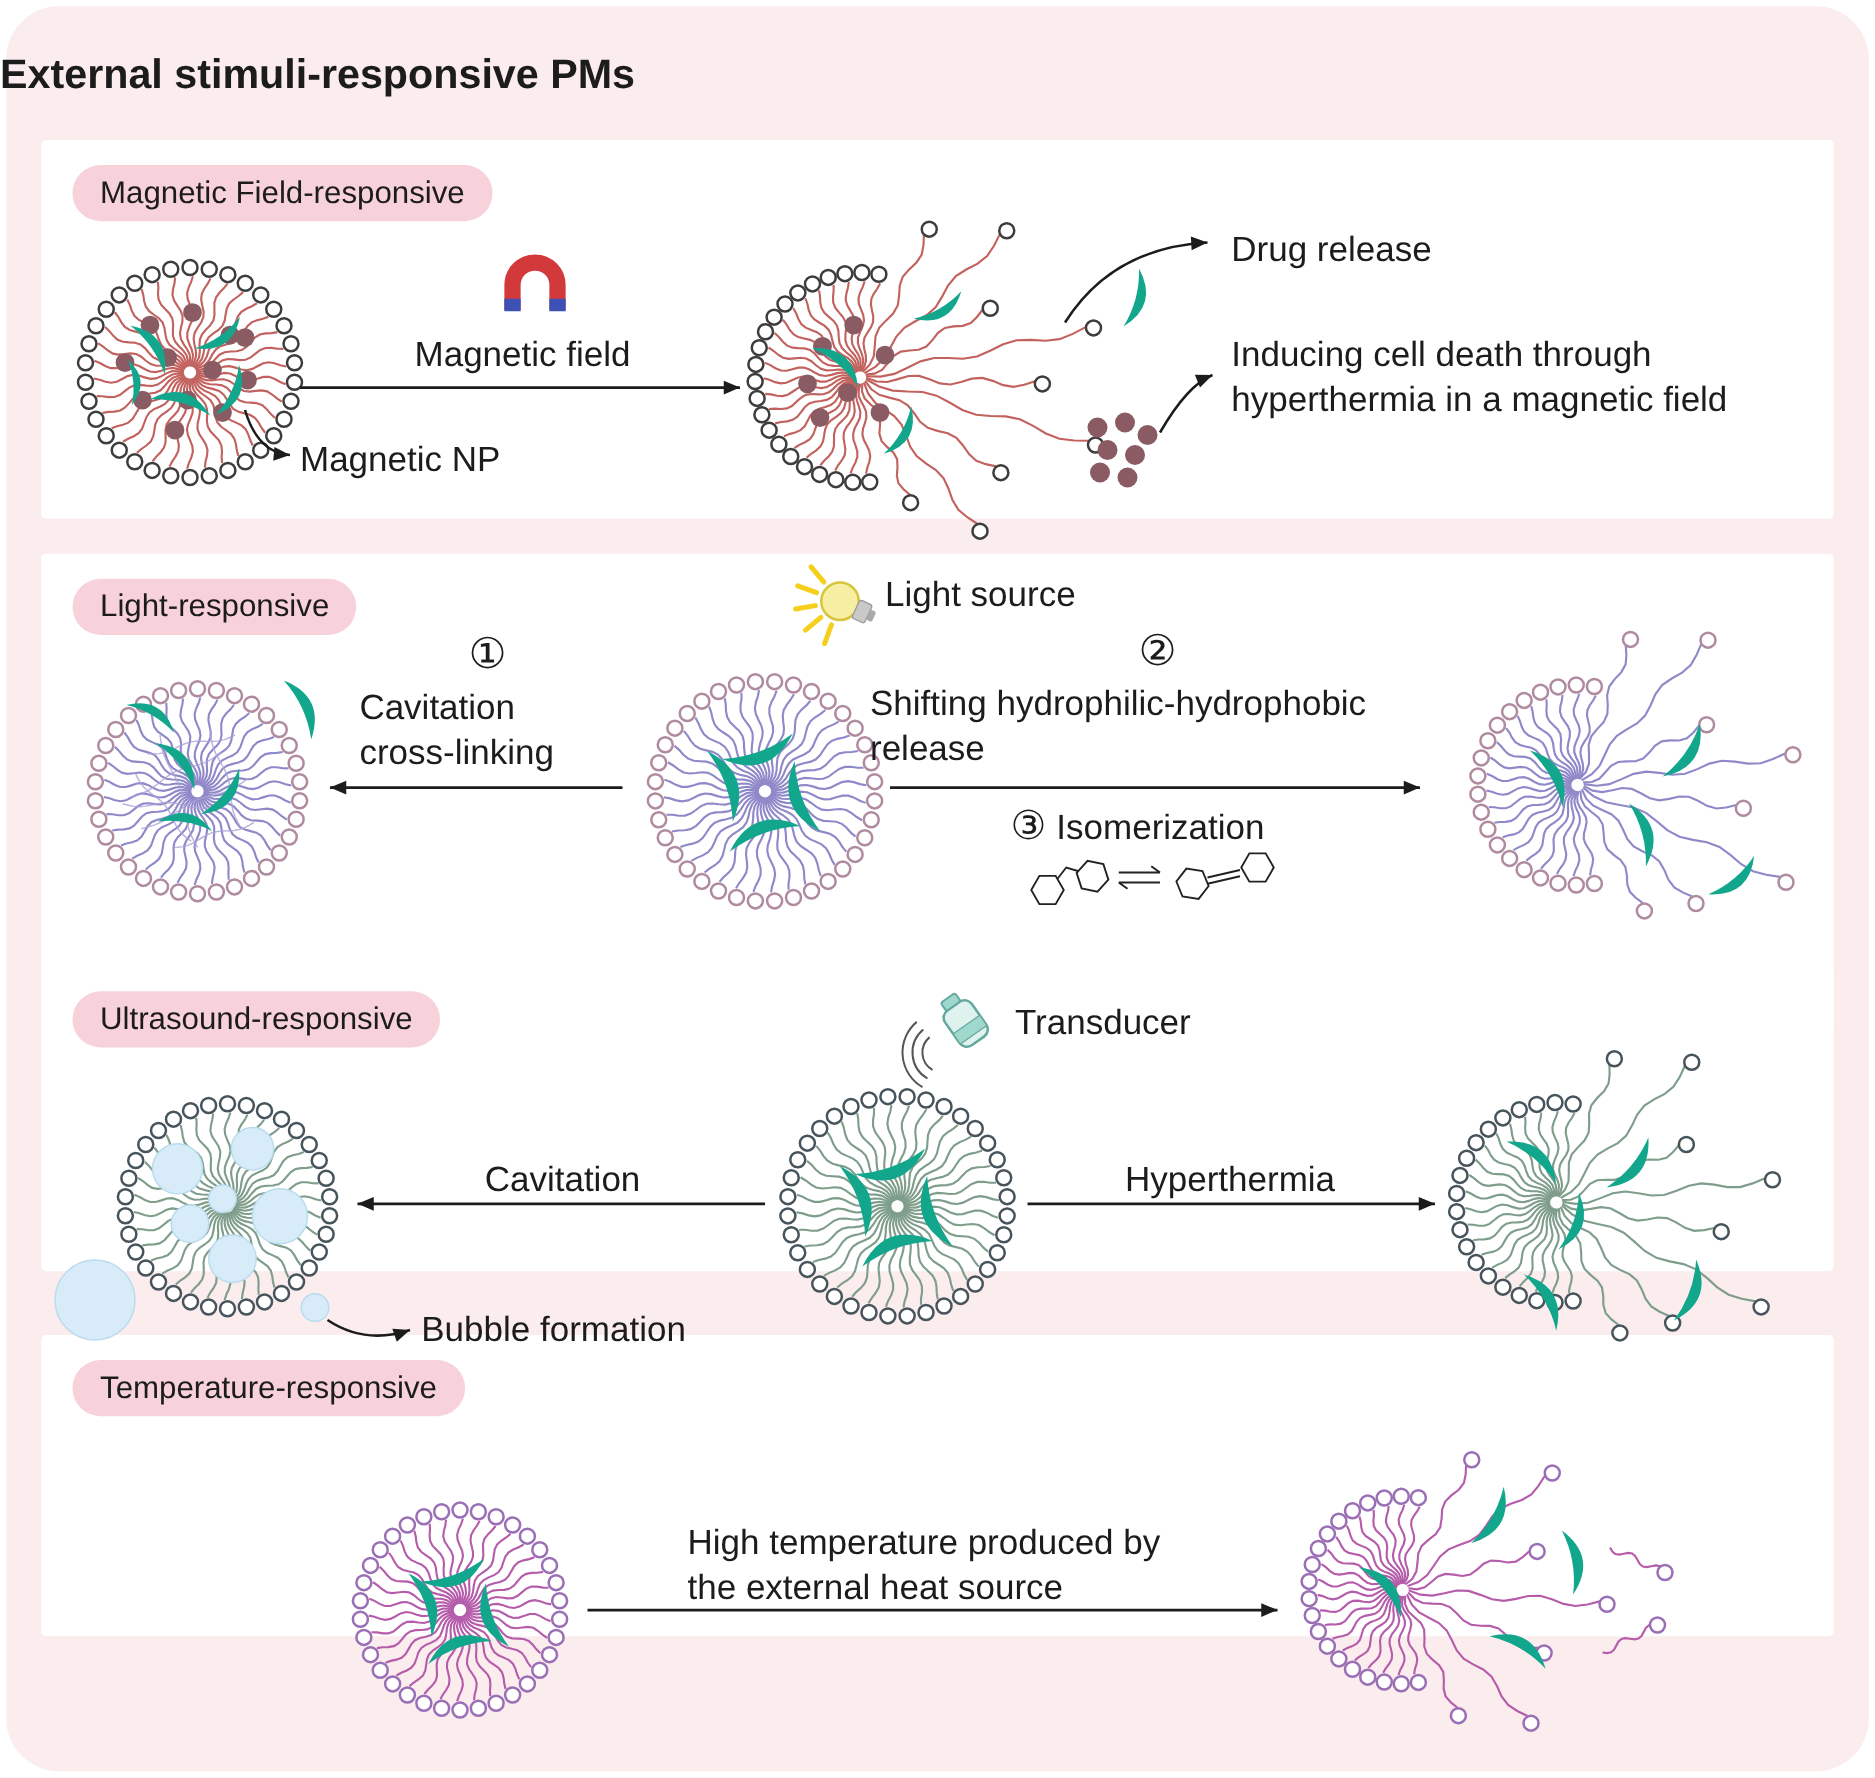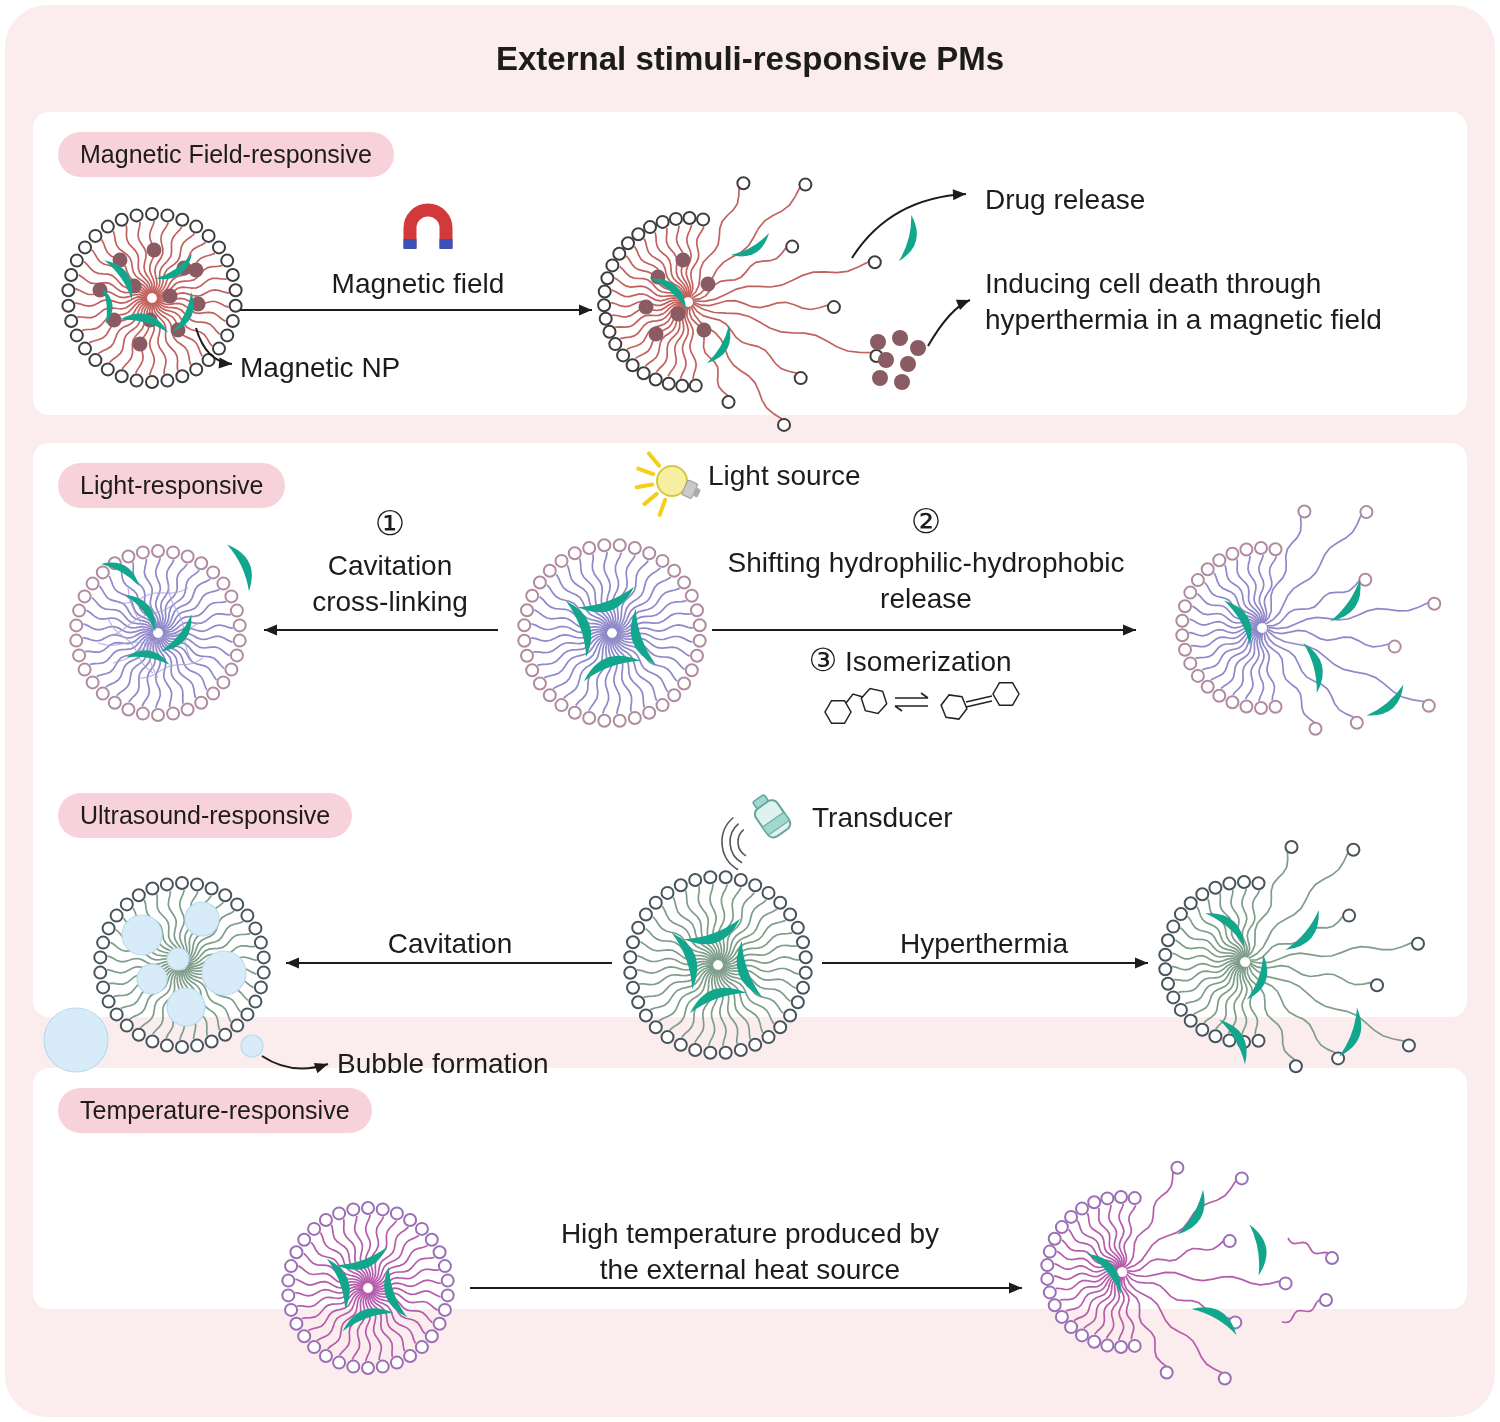--- a/index.html
+++ b/index.html
@@ -1,23 +1,23 @@
 <!DOCTYPE html>
 <html><head>
 <meta charset="utf-8">
 <style>
   html,body{margin:0;padding:0}
   body{width:1500px;height:1422px;background:#ffffff;position:relative;overflow:hidden;
        font-family:"Liberation Sans","DejaVu Sans",sans-serif;color:#1c1c1c}
   .bg{position:absolute;left:5px;top:5px;width:1490px;height:1412px;background:#fbecee;border-radius:42px}
-  .title{position:absolute;left:0;top:40px;width:100%;text-align:center;font-size:33px;font-weight:700}
-  .panel{position:absolute;left:33px;width:1434px;background:#ffffff;border-radius:16px}
+  .title{position:absolute;left:0;top:40px;width:100%;font-size:33px;font-weight:700}
+  .panel{position:absolute;left:33px;width:1434px;background:#ffffff;border-radius:4px}
   .pill{position:absolute;left:25px;top:20px;background:#f8d2da;border-radius:26px;padding:8px 22px;font-size:25px;white-space:nowrap}
   .label{position:absolute;font-size:28px;line-height:1.3}
-  .center{transform:translateX(-50%);text-align:center}
+  .center{transform:translateX(-50%);}
   .nowrap{white-space:nowrap}
   .stepnum{position:absolute;font-size:34px;line-height:1}
   .stepnum-inline{font-size:32px;margin-right:8px}
   #art{position:absolute;left:0;top:0}
 </style>
 </head>
 <body>
 
 <div class="bg"></div>
 <div class="title">External stimuli-responsive PMs</div>

